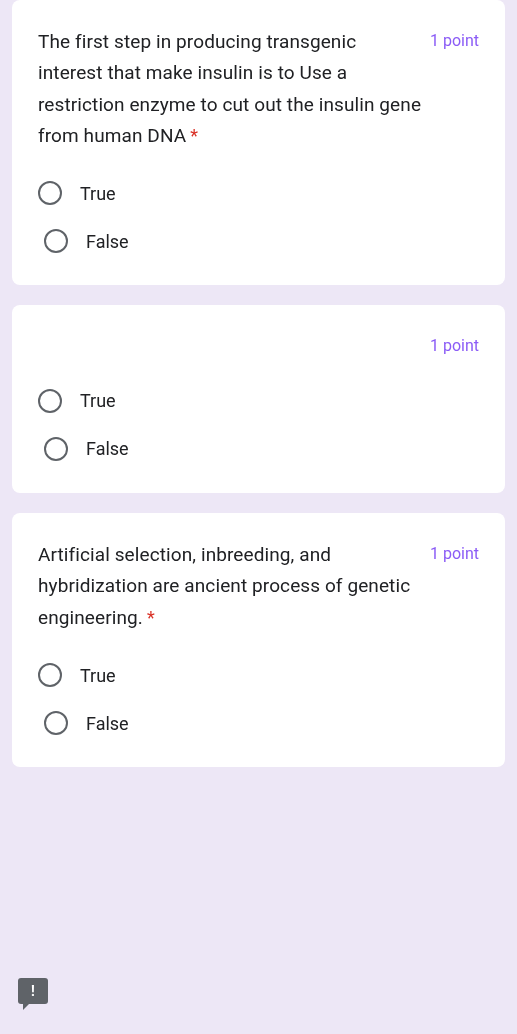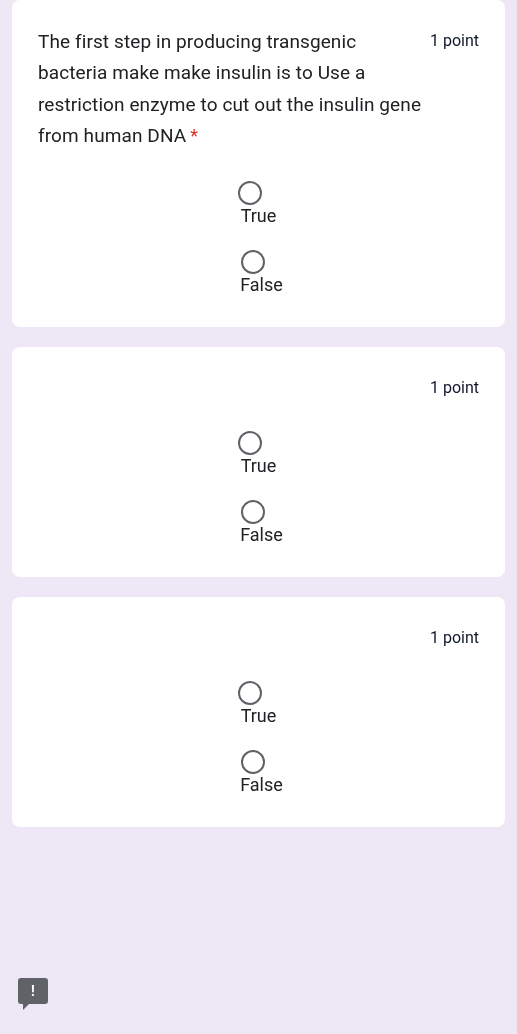--- a/index.html
+++ b/index.html
@@ -29,36 +29,35 @@
     color: #202124;
     letter-spacing: 0.1px;
   }
   .q-req {
     color: #d93025;
     font-size: 18px;
     line-height: 1.6;
     margin-left: 4px;
   }
   .q-points {
-    color: #0f172a;
+    color: #8b5cf6;
     font-size: 16px;
     white-space: nowrap;
     margin-left: auto;
     line-height: 1.6;
     padding-top: 2px;
   }
   .options {
     margin-top: 30px;
   }
   .option {
     display: flex;
     align-items: center;
     margin-bottom: 24px;
     cursor: pointer;
-    flex-direction: column;
   }
   .option:last-child { margin-bottom: 0; padding-left: 6px; }
   .radio {
     width: 24px;
     height: 24px;
     border: 2.5px solid #5f6368;
     border-radius: 50%;
     flex-shrink: 0;
     margin-right: 18px;
   }
@@ -95,21 +94,21 @@
     font-weight: bold;
     line-height: 1;
   }
 </style>
 </head>
 <body>
 
 <div class="card">
   <div class="q-header">
     <div>
-      <span class="q-text">The first step in producing transgenic bacteria make make insulin is to Use a restriction enzyme to cut out the insulin gene from human DNA</span><span class="q-req">*</span>
+      <span class="q-text">The first step in producing transgenic interest that make insulin is to Use a restriction enzyme to cut out the insulin gene from human DNA</span><span class="q-req">*</span>
     </div>
     <span class="q-points">1 point</span>
   </div>
   <div class="options">
     <div class="option">
       <span class="radio"></span>
       <span class="option-label">True</span>
     </div>
     <div class="option">
       <span class="radio"></span>
@@ -129,20 +128,23 @@
     </div>
     <div class="option">
       <span class="radio"></span>
       <span class="option-label">False</span>
     </div>
   </div>
 </div>
 
 <div class="card">
   <div class="q-header">
+    <div>
+      <span class="q-text">Artificial selection, inbreeding, and hybridization are ancient process of genetic engineering.</span><span class="q-req">*</span>
+    </div>
     <span class="q-points">1 point</span>
   </div>
   <div class="options">
     <div class="option">
       <span class="radio"></span>
       <span class="option-label">True</span>
     </div>
     <div class="option">
       <span class="radio"></span>
       <span class="option-label">False</span>

